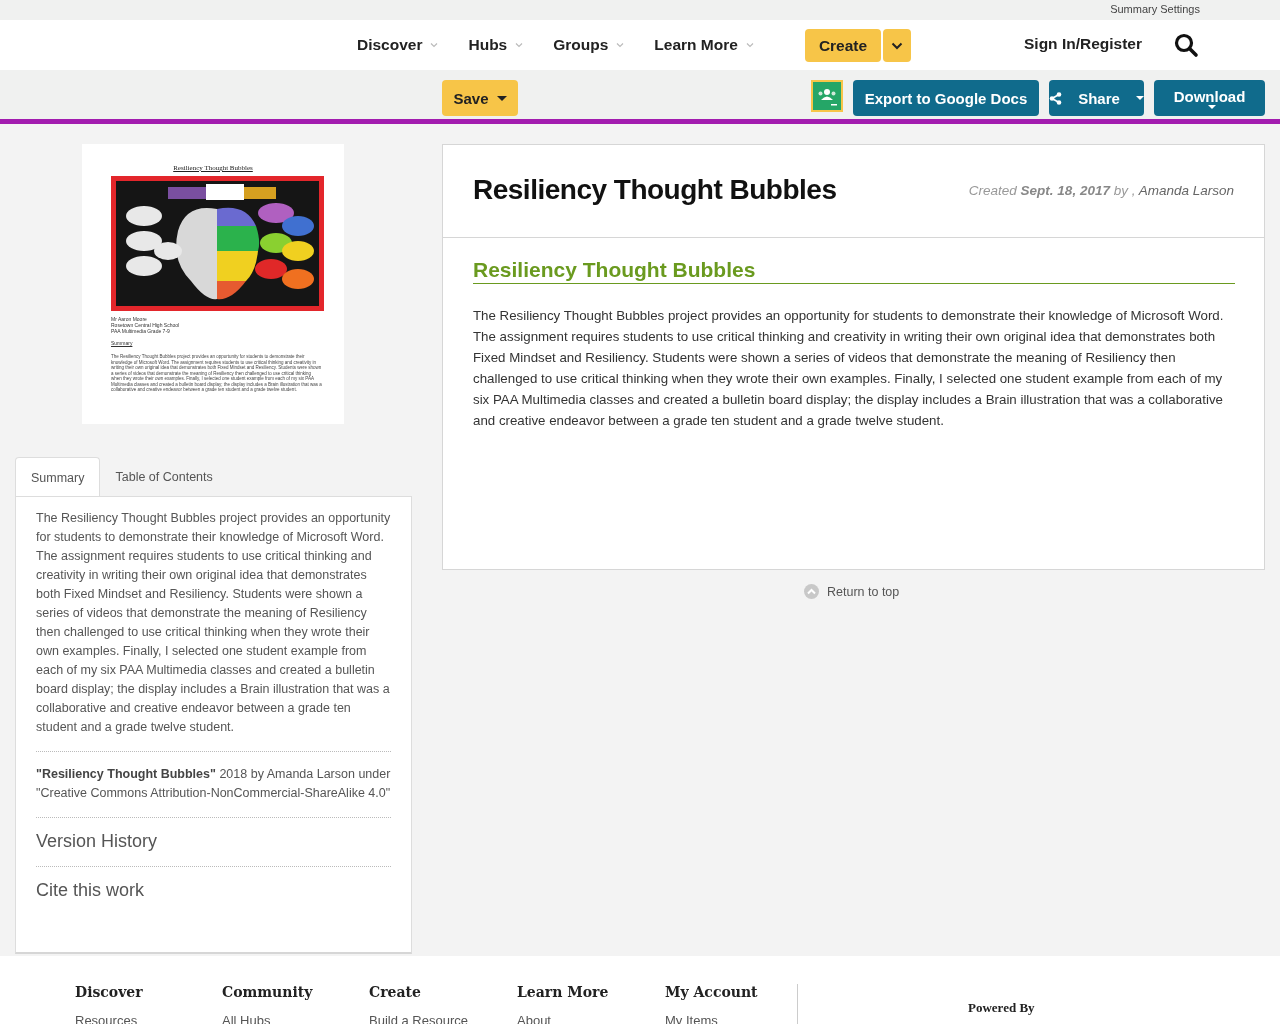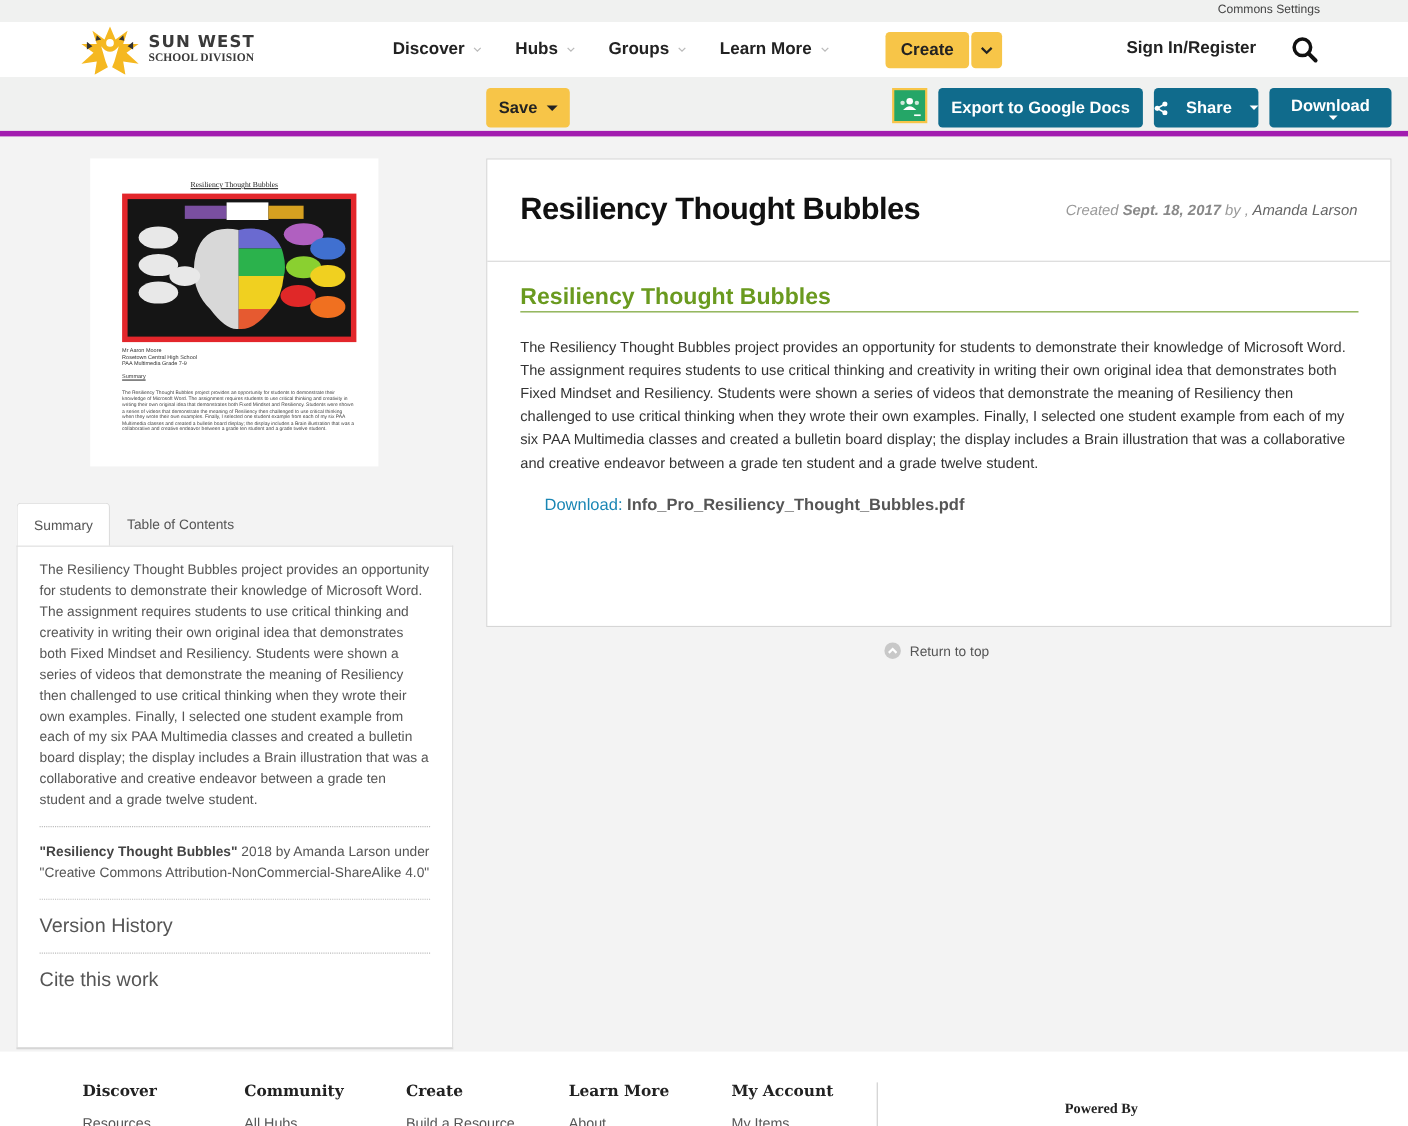--- a/index.html
+++ b/index.html
@@ -76,39 +76,24 @@
   .f-col { position: absolute; top: 28px; }
   .f-col h4 { font-family: "DejaVu Serif", serif; font-size: 14px; font-weight: bold; color: #222; }
   .f-col a { display: block; margin-top: 13px; font-size: 13px; color: #555; text-decoration: none; cursor: pointer; }
   .f-divider { position: absolute; left: 797px; top: 28px; width: 1px; height: 40px; background: #ccc; }
   .powered { position: absolute; left: 968px; top: 44px; font-family: Liberation Serif, serif; font-size: 13px; font-weight: bold; color: #222; }
 </style>
 </head>
 <body>
 
 <div class="util-bar">
-  <span class="display-settings">Commons Settings</span>
+  <span class="display-settings">Summary Settings</span>
 </div>
 
 <div class="header">
-  <div class="logo">
-    <svg viewBox="0 0 60 46">
-      <polygon points="30,2 35,14 46,6 42,18 56,18 45,26 56,36 42,34 44,46 30,38 16,46 18,34 4,36 15,26 4,18 18,18 14,6 25,14" fill="#f5b821"></polygon>
-      <polygon points="9,16 14,20 9,23" fill="#333"></polygon>
-      <polygon points="51,16 46,20 51,23" fill="#333"></polygon>
-      <polygon points="18,10 22,14 17,15" fill="#333"></polygon>
-      <polygon points="42,10 38,14 43,15" fill="#333"></polygon>
-      <circle cx="30" cy="17" r="3.5" fill="#fff"></circle>
-      <path d="M22,20 Q30,30 38,20 L34,34 L30,44 L26,34 Z" fill="#fff"></path>
-    </svg>
-    <div class="logo-text">
-      <div class="l1">SUN WEST</div>
-      <div class="l2">SCHOOL DIVISION</div>
-    </div>
-  </div>
 
   <div class="nav">
     <div class="nav-item">
       <span>Discover</span>
       <svg class="chev" viewBox="0 0 8 8">
           <path d="M1,2.5 L4,5.5 L7,2.5" stroke="#bbb" stroke-width="1.2" fill="none"></path>
         </svg>
     </div>
     <div class="nav-item">
       <span>Hubs</span>
@@ -228,24 +213,20 @@
 
 <div class="content">
   <div class="content-head">
     <h1 class="page-title">Resiliency Thought Bubbles</h1>
     <div class="meta">
       <span>Created </span><span class="date">Sept. 18, 2017</span><span> by , </span><span class="author">Amanda Larson</span>
     </div>
   </div>
   <h2 class="section-title">Resiliency Thought Bubbles</h2>
   <p class="desc">The Resiliency Thought Bubbles project provides an opportunity for students to demonstrate their knowledge of Microsoft Word. The assignment requires students to use critical thinking and creativity in writing their own original idea that demonstrates both Fixed Mindset and Resiliency. Students were shown a series of videos that demonstrate the meaning of Resiliency then challenged to use critical thinking when they wrote their own examples. Finally, I selected one student example from each of my six PAA Multimedia classes and created a bulletin board display; the display includes a Brain illustration that was a collaborative and creative endeavor between a grade ten student and a grade twelve student.</p>
-  <div class="dl-line">
-    <span class="lbl">Download:</span>
-    <span class="file">Info_Pro_Resiliency_Thought_Bubbles.pdf</span>
-  </div>
 </div>
 
 <div class="rtt">
   <span class="circ">
     <svg width="9" height="7" viewBox="0 0 9 7">
         <path d="M1,5.5 L4.5,2 L8,5.5" stroke="#fff" stroke-width="2" fill="none"></path>
       </svg>
   </span>
   <span>Return to top</span>
 </div>

